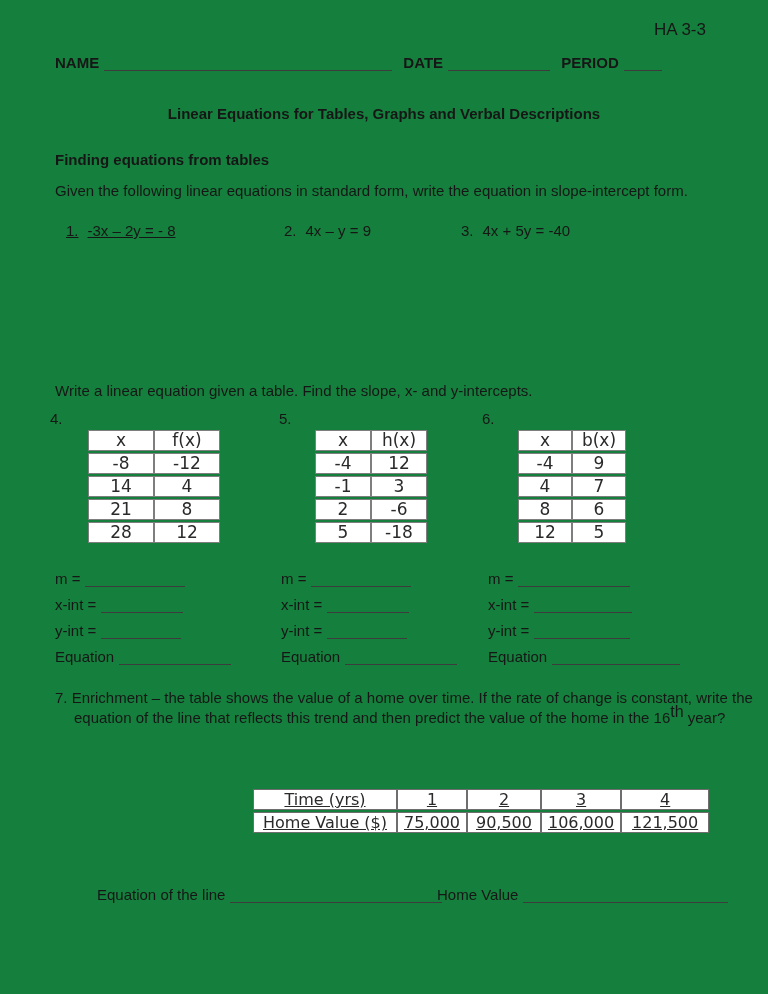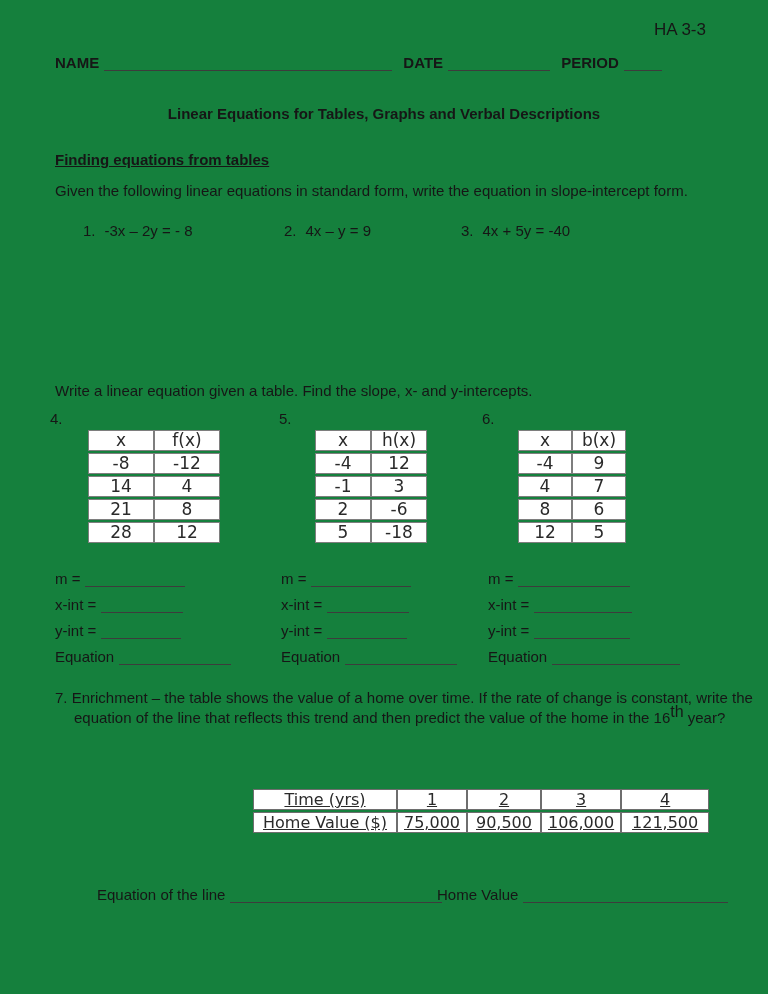--- a/index.html
+++ b/index.html
@@ -17,26 +17,26 @@
     vertical-align:-3px;margin-left:5px;
   }
 
   
   .code{top:20px;right:62px;font-size:17px;}
   .namerow{top:54px;left:55px;font-size:15px;}
   .namerow .blank{margin-right:7px;}
   .title{top:105px;font-size:15px;}
 
   
-  .s1-head{top:151px;left:55px;text-decoration:underline;font-size:15px;}
+  .s1-head{top:151px;left:55px;font-size:15px;}
   .s1-instr{top:182px;left:55px;}
   .probrow{top:222px;left:0;width:768px;height:20px;}
   .prob{position:absolute;white-space:nowrap;}
   .prob .eq{margin-left:9px;}
-  .p1{left:83px;}.p2{left:284px;}.p3{left:461px;}
+  .p1{left:66px;text-decoration:underline;}.p2{left:284px;}.p3{left:461px;}
 
   
   .s2-instr{top:382px;left:55px;text-align:center;}
   .tnum{top:410px;font-size:15px;}
   .n4{left:50px;}.n5{left:279px;}.n6{left:482px;}
 
   .vtab{
     position:absolute;top:428px;border-collapse:separate;border-spacing:0 2px;
     font-family:"DejaVu Sans",sans-serif;font-size:17px;color:#2a2a2a;
   }

